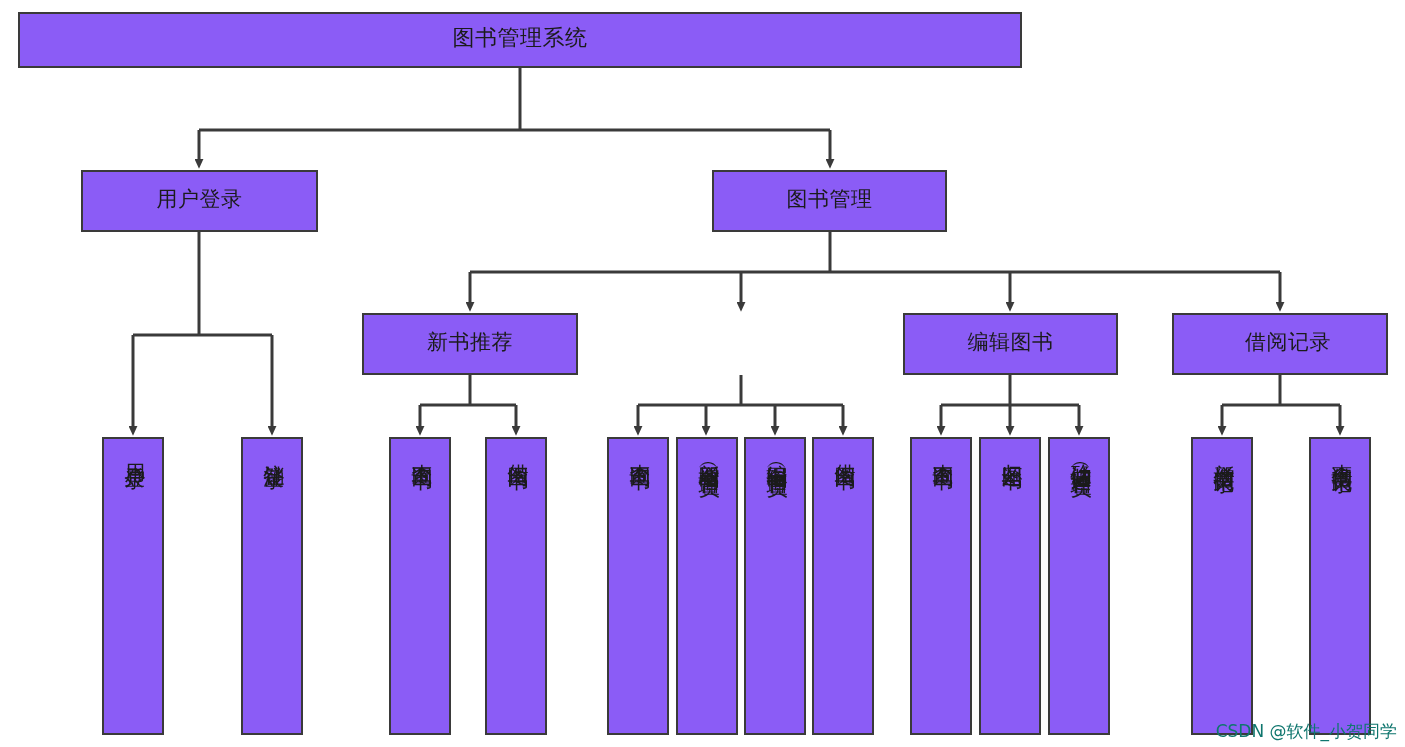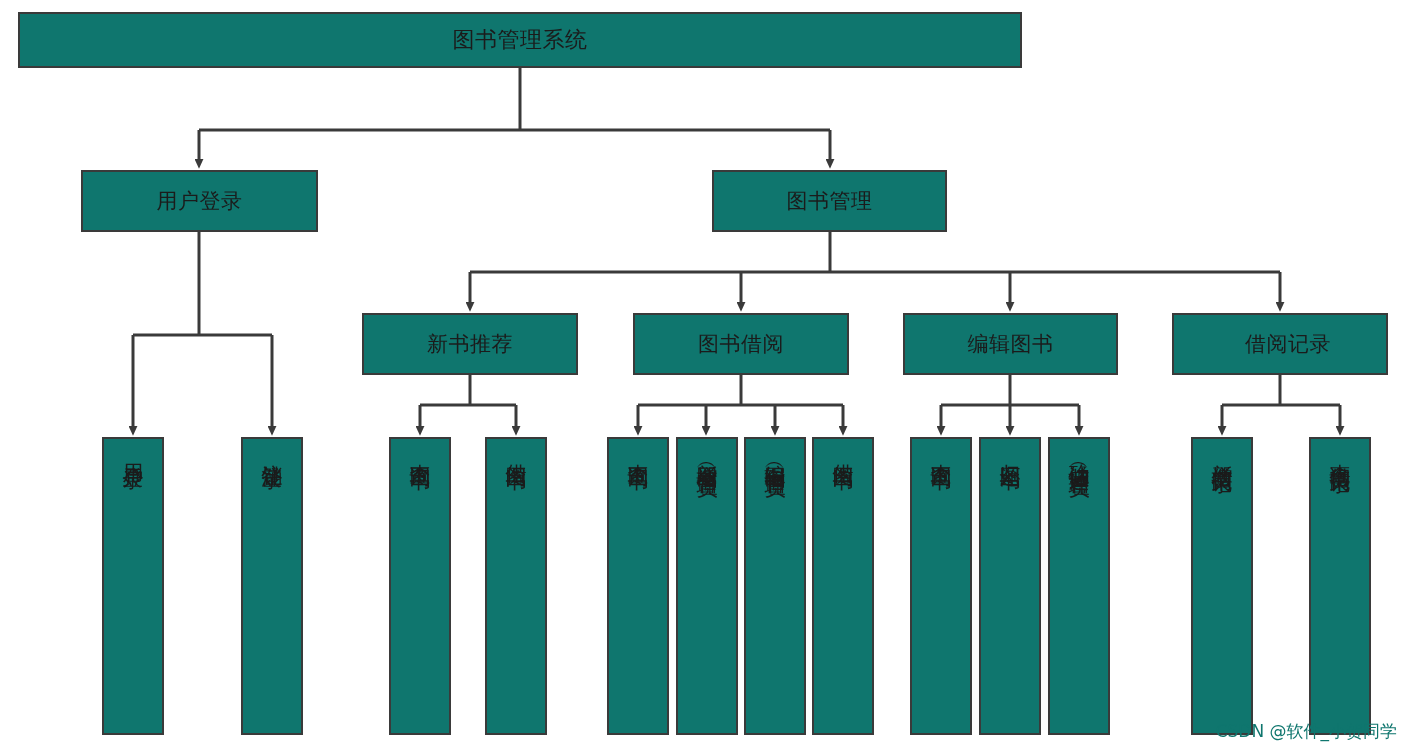--- a/index.html
+++ b/index.html
@@ -22,27 +22,28 @@
     position: absolute;
     left: 0;
     top: 0;
     width: 1405px;
     height: 747px;
     pointer-events: none;
   }
   .node {
     position: absolute;
     box-sizing: border-box;
-    background: #0f766e;
+    background: #8b5cf6;
     border: 2px solid #3a3a3a;
     display: flex;
     align-items: center;
     justify-content: center;
     color: #1b1b1b;
     z-index: 2;
+    font-family: Liberation Mono, monospace;
   }
   .node-label {
     display: block;
     line-height: 1.18;
     letter-spacing: 0.5px;
     text-align: center;
     white-space: pre-line;
   }
   .node.horizontal .node-label {
     font-size: 21px;
@@ -137,23 +138,20 @@
   </div>
 
   <div class="node horizontal" style="left:362px; top:313px; width:216px; height:62px;">
     <span class="node-label">新书推荐</span>
   </div>
 
   <div class="node horizontal" style="left:712px; top:170px; width:235px; height:62px;">
     <span class="node-label">图书管理</span>
   </div>
 
-  <div class="node horizontal" style="left:633px; top:313px; width:216px; height:62px;">
-    <span class="node-label">图书借阅</span>
-  </div>
 
   <div class="node horizontal" style="left:903px; top:313px; width:215px; height:62px;">
     <span class="node-label">编辑图书</span>
   </div>
 
   <div class="node horizontal" style="left:1172px; top:313px; width:216px; height:62px;padding-left:16px;">
     <span class="node-label">借阅记录</span>
   </div>
 
   <div class="node vertical" style="left:102px; top:437px; width:62px; height:298px;">

